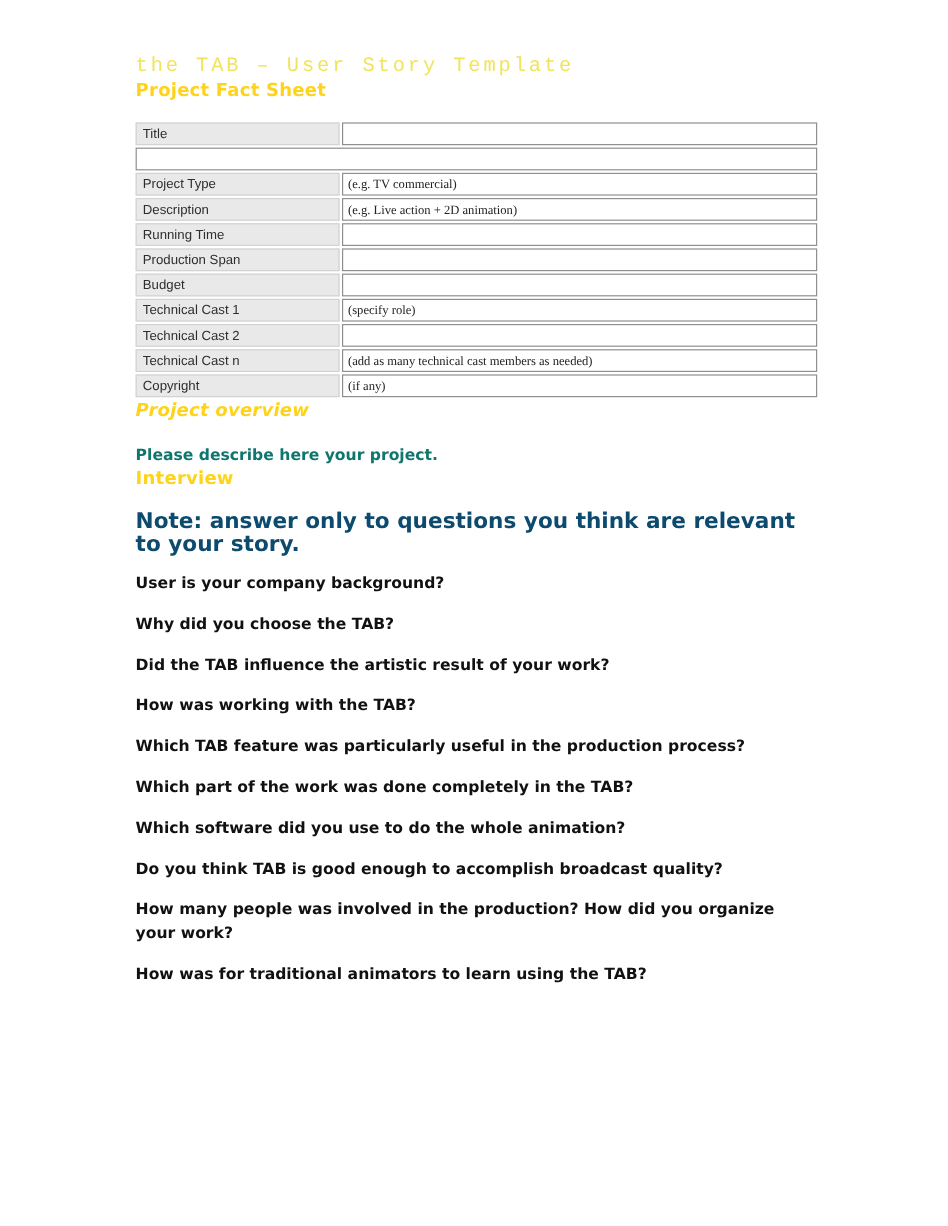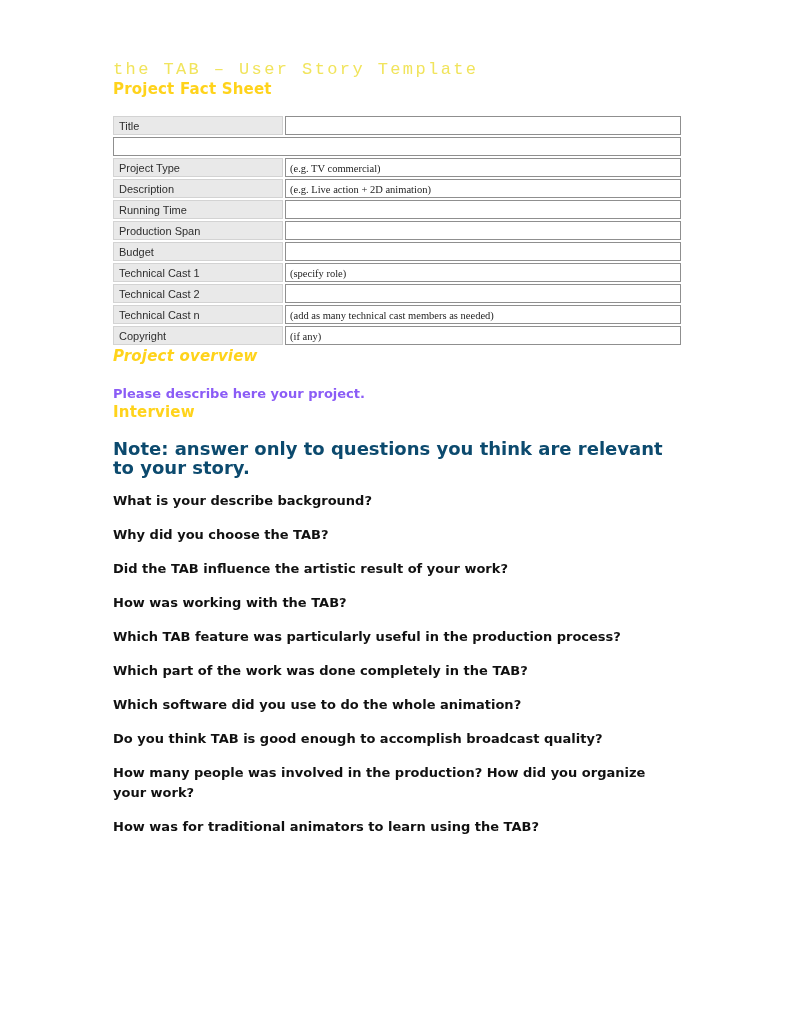--- a/index.html
+++ b/index.html
@@ -12,21 +12,21 @@
     height: 1022px;
     position: relative;
     font-family: "DejaVu Sans", sans-serif;
     overflow: hidden;
   }
   .page {
     position: absolute;
     left: 113px;
     top: 0;
     width: 568px;
-    padding-top: 60px;
+    padding-top: 46px;
     box-sizing: content-box;
   }
   h1.doc-title {
     margin: 0;
     font-family: "Liberation Mono", "DejaVu Sans Mono", monospace;
     font-weight: normal;
     font-size: 17px;
     line-height: 20px;
     letter-spacing: 2.4px;
     color: var(--title-yellow, #f1e45c);
@@ -83,21 +83,21 @@
     font-size: 10.5px;
     line-height: 13px;
     color: #222222;
     white-space: nowrap;
   }
   p.body-bold {
     margin: 19px 0 0 0;
     font-size: 13px;
     line-height: 19px;
     font-weight: bold;
-    color: #8b5cf6;
+    color: #0f766e;
   }
   p.note {
     margin: 18px 0 0 0;
     font-size: 18px;
     line-height: 19px;
     font-weight: bold;
     color: #0c4a6e;
   }
   .questions { margin-top: 14px; }
   p.question {
@@ -197,21 +197,21 @@
 
   <h2 class="sec-heading h-overview">Project overview</h2>
 
   <p class="body-bold">Please describe here your project.</p>
 
   <h2 class="sec-heading h-interview">Interview</h2>
 
   <p class="note">Note: answer only to questions you think are relevant to your story.</p>
 
   <div class="questions" id="questions">
-  <p class="question">What is your describe background?</p>
+  <p class="question">User is your company background?</p>
 
   <p class="question">Why did you choose the TAB?</p>
 
   <p class="question">Did the TAB influence the artistic result of your work?</p>
 
   <p class="question">How was working with the TAB?</p>
 
   <p class="question">Which TAB feature was particularly useful in the production process?</p>
 
   <p class="question">Which part of the work was done completely in the TAB?</p>

